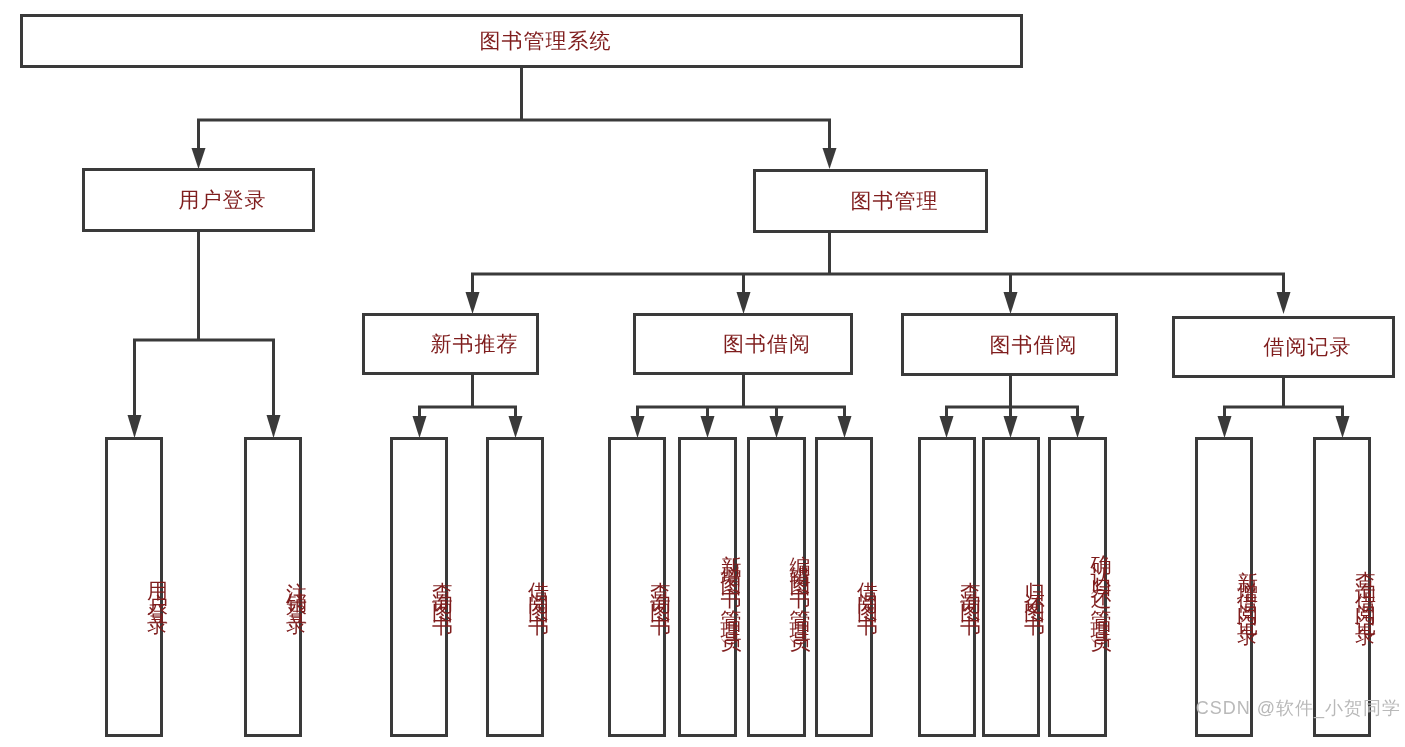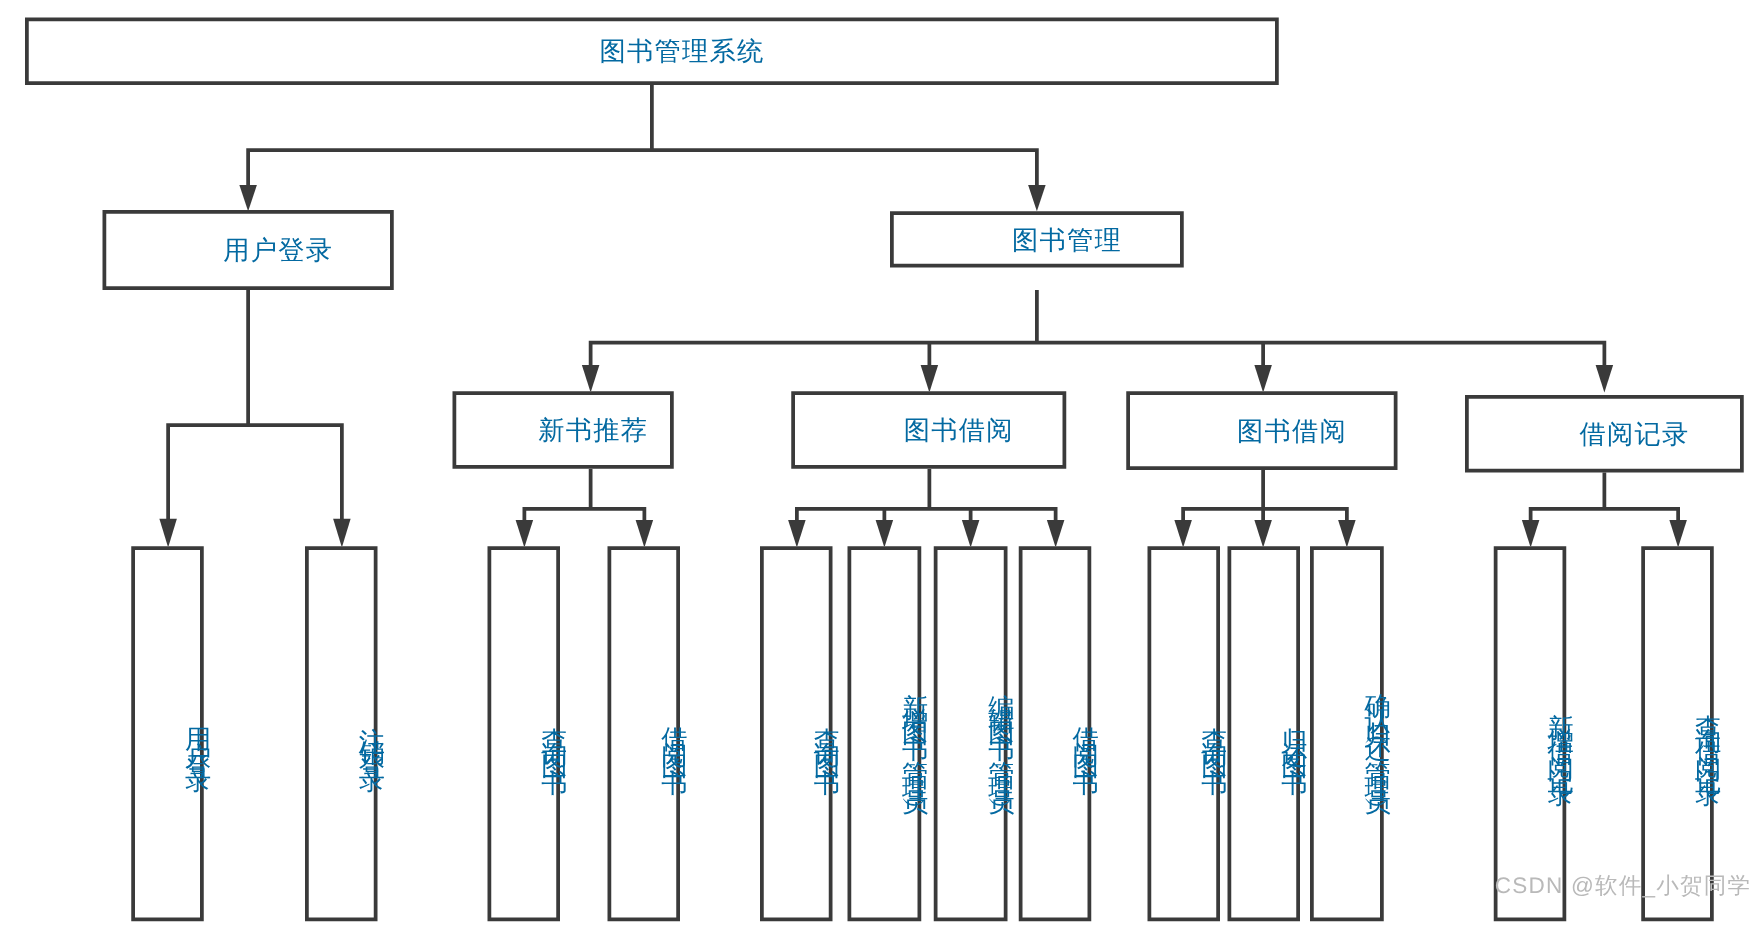--- a/index.html
+++ b/index.html
@@ -12,21 +12,21 @@
   }
   .node{
     position:absolute;
     box-sizing:border-box;
     border:3px solid #3a3a3a;
     background:#ffffff;
     display:flex;
     align-items:center;
     justify-content:center;
     font-size:21px;
-    color:#0369a1;
+    color:#7f1d1d;
     letter-spacing:1px;
     white-space:nowrap;
     z-index:2;
     padding-left:48px;
   }
   .vnode{
     writing-mode:vertical-rl;
     text-orientation:mixed;
     letter-spacing:11px;
     line-height:1;
@@ -100,21 +100,21 @@
     <g>
       <path d="M1283.5 375 V407 M1224.5 407 H1342.5 M1224.5 405.5 V419 M1342.5 405.5 V419"></path>
       <polygon points="1217.5,416 1231.5,416 1224.5,438"></polygon>
       <polygon points="1335.5,416 1349.5,416 1342.5,438"></polygon>
     </g>
   </svg>
 
   <div class="node" style="left:20px;top:14px;width:1003px;height:54px;">图书管理系统</div>
 
   <div class="node" style="left:82px;top:168px;width:233px;height:64px;">用户登录</div>
-  <div class="node" style="left:712px;top:169px;width:235px;height:45px;">图书管理</div>
+  <div class="node" style="left:753px;top:169px;width:235px;height:64px;">图书管理</div>
 
   <div class="node" style="left:362px;top:313px;width:177px;height:62px;">新书推荐</div>
   <div class="node" style="left:633px;top:313px;width:220px;height:62px;">图书借阅</div>
   <div class="node" style="left:901px;top:313px;width:217px;height:63px;">图书借阅</div>
   <div class="node" style="left:1172px;top:316px;width:223px;height:62px;">借阅记录</div>
 
   <div class="node vnode" style="left:105px;top:437px;width:58px;height:300px;">用户登录</div>
   <div class="node vnode" style="left:244px;top:437px;width:58px;height:300px;">注销登录</div>
 
   <div class="node vnode" style="left:390px;top:437px;width:58px;height:300px;">查询图书</div>

